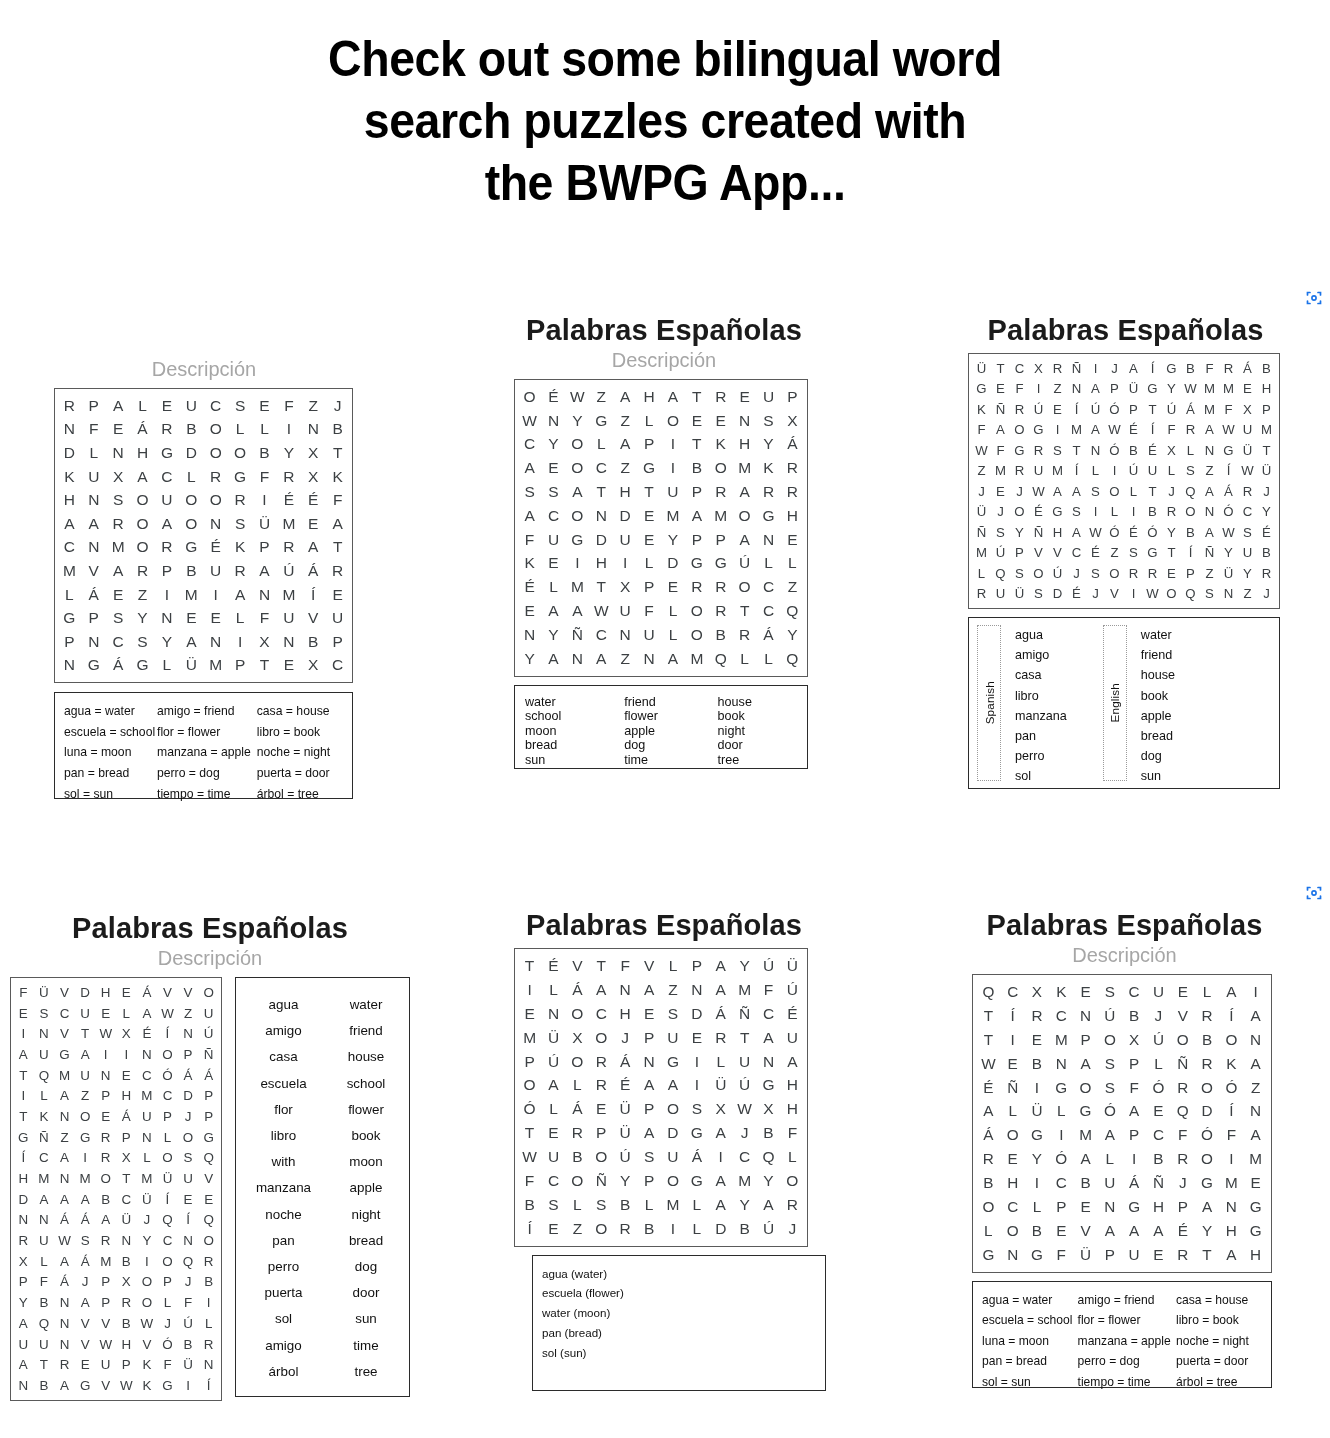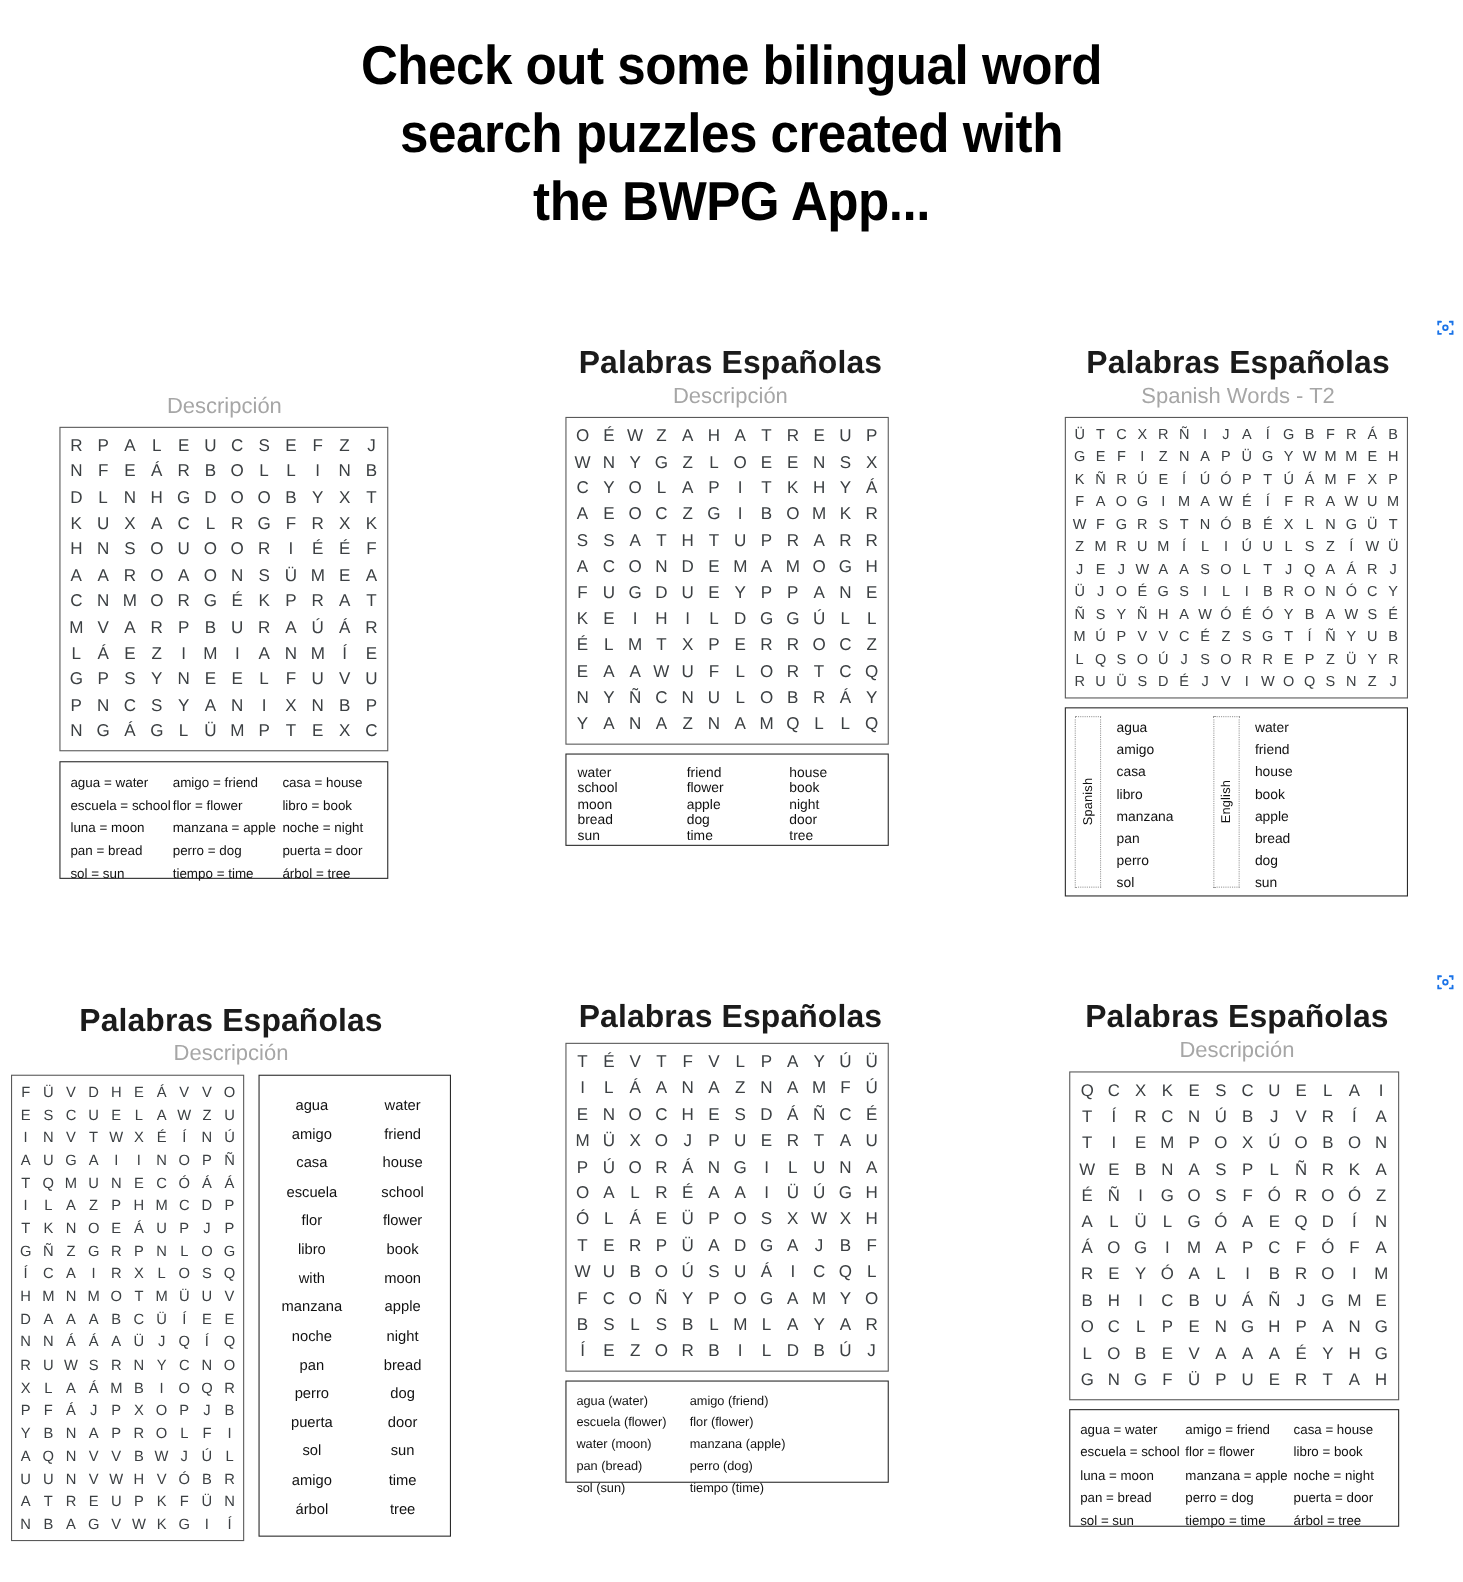--- a/index.html
+++ b/index.html
@@ -118,21 +118,21 @@
   #p4 .legend-inner{justify-content:center;gap:0;}
   #p4 .legend-col{align-items:center;}
   #p4 .legend-col span{font-size:13.4px;line-height:26.2px;color:#111;}
   #p4 .lc1{width:87px;text-align:center;}
   #p4 .lc2{width:78px;text-align:center;}
 
   
   #p5{left:514px;top:908px;width:300px;}
   #p5 .letters{margin-top:6px;width:294px;padding:5px 0;}
   #p5 .lcell{width:23.9px;height:23.9px;font-size:15.5px;}
-  #p5 .legend{margin-top:8px;width:294px;height:93px;padding:8px 9px;}
+  #p5 .legend{margin-top:8px;width:294px;height:136px;padding:8px 9px;margin-left:18px;}
   #p5 .legend-col span{font-size:11.6px;line-height:19.8px;}
   #p5 .c1{width:103px;}
   #p5 .c2{width:99px;}
   #p5 .c3{width:90px;}
 
   
   #p6{left:972px;top:908px;width:305px;}
   #p6 .letters{margin-top:6px;width:300px;padding:5px 0;}
   #p6 .lcell{width:24.3px;height:23.9px;font-size:15.3px;}
   #p6 .legend{margin-top:8px;width:300px;height:107px;padding:8px 9px;}
@@ -526,21 +526,20 @@
           <span>night</span>
           <span>door</span>
           <span>tree</span>
         </div>
       </div>
     </div>
 </div>
 
 <div class="grid-wrap" id="p3">
   <div class="puz-title">Palabras Españolas</div>
-  <div class="puz-sub">Spanish Words - T2</div>
   <div class="letters"><div class="lrow">
         <div class="lcell">Ü</div>
         <div class="lcell">T</div>
         <div class="lcell">C</div>
         <div class="lcell">X</div>
         <div class="lcell">R</div>
         <div class="lcell">Ñ</div>
         <div class="lcell">I</div>
         <div class="lcell">J</div>
         <div class="lcell">A</div>
@@ -1224,27 +1223,20 @@
       </div></div>
   <div class="legend">
       <div class="legend-inner">
         <div class="legend-col c1">
           <span>agua (water)</span>
           <span>escuela (flower)</span>
           <span>water (moon)</span>
           <span>pan (bread)</span>
           <span>sol (sun)</span>
         </div>
-        <div class="legend-col c2">
-          <span>amigo (friend)</span>
-          <span>flor (flower)</span>
-          <span>manzana (apple)</span>
-          <span>perro (dog)</span>
-          <span>tiempo (time)</span>
-        </div>
       </div>
     </div>
 </div>
 
 <div class="grid-wrap" id="p6">
   <div class="puz-title">Palabras Españolas</div>
   <div class="puz-sub">Descripción</div>
   <div class="letters"><div class="lrow">
         <div class="lcell">Q</div>
         <div class="lcell">C</div>

